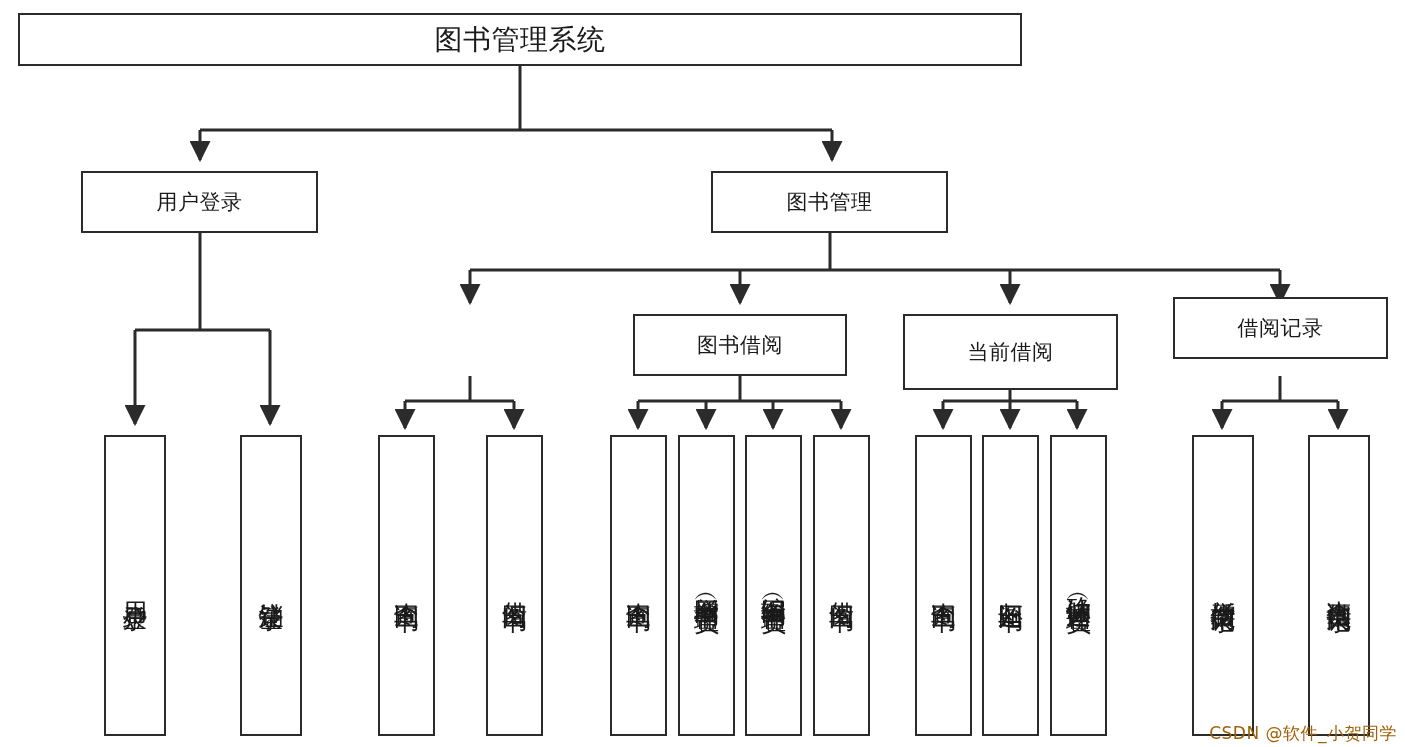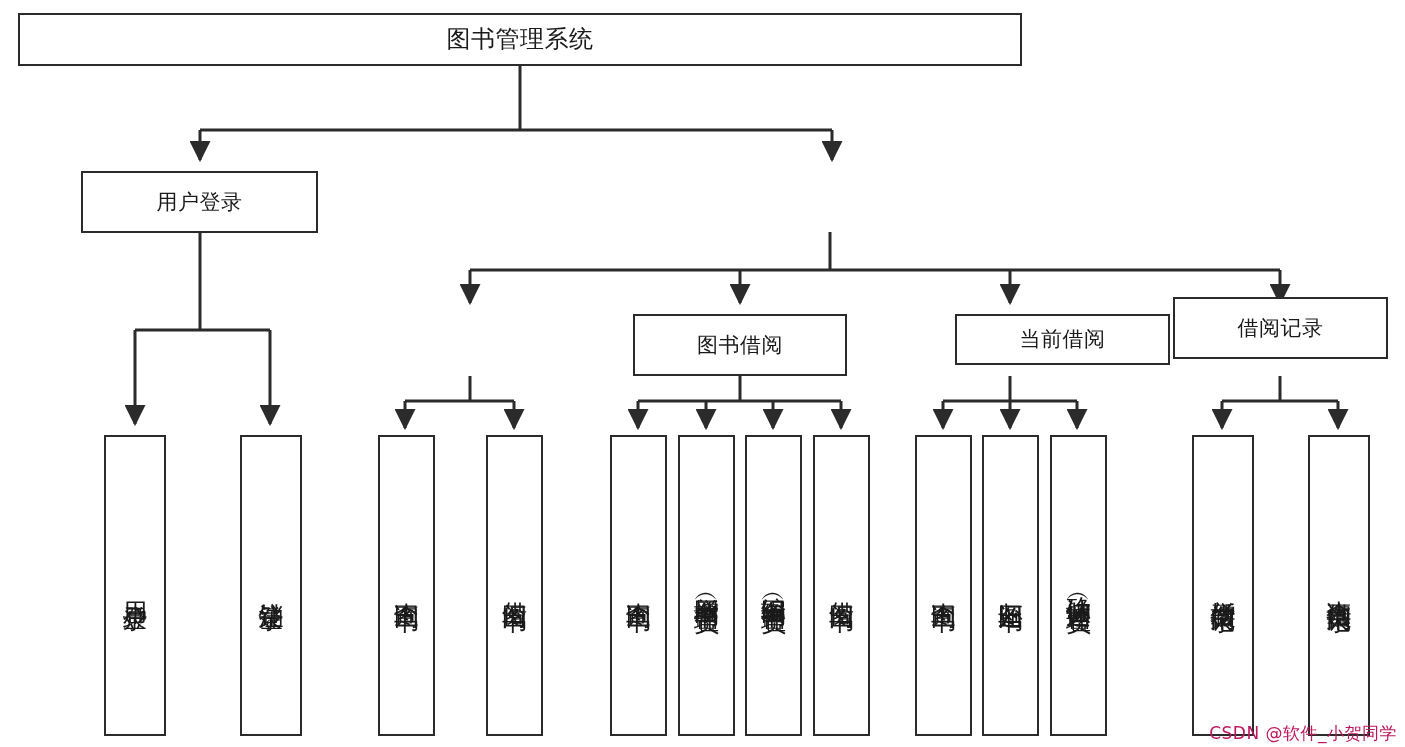--- a/index.html
+++ b/index.html
@@ -22,21 +22,21 @@
   }
   .node .lbl{
     display:block;
     line-height:1.18;
     letter-spacing:0.5px;
     white-space:nowrap;
   }
 
   
   .h-node .lbl{font-size:21px;}
-  .root .lbl{font-size:24px;}
+  .root .lbl{font-size:28px;}
 
   
   .v-node{
     align-items:center;
     justify-content:center;
     padding:4px 0;
   }
   .v-node .lbl{
     writing-mode:vertical-rl;
     text-orientation:upright;
@@ -46,21 +46,21 @@
     letter-spacing:2px;
     white-space:normal;
     max-height:292px;
   }
 
   .watermark{
     position:absolute;
     right:8px;
     bottom:2px;
     font-size:17px;
-    color:#be185d;
+    color:#a16207;
     white-space:nowrap;
     letter-spacing:0.5px;
   }
 </style>
 </head>
 <body>
 
 <div id="stage">
 
   <svg id="wires" viewBox="0 0 1405 747" xmlns="http://www.w3.org/2000/svg">
@@ -113,25 +113,28 @@
     </g>
   </svg>
 
   <div class="node h-node root" style="left:18px;top:13px;width:1004px;height:53px;">
     <span class="lbl">图书管理系统</span>
   </div>
 
   <div class="node h-node" style="left:81px;top:171px;width:237px;height:62px;">
     <span class="lbl">用户登录</span>
   </div>
+  <div class="node h-node" style="left:711px;top:171px;width:237px;height:62px;">
+    <span class="lbl">图书管理</span>
+  </div>
 
   <div class="node h-node" style="left:633px;top:314px;width:214px;height:62px;align-items:center;">
     <span class="lbl">图书借阅</span>
   </div>
-  <div class="node h-node" style="left:955px;top:314px;width:215px;height:51px;">
+  <div class="node h-node" style="left:903px;top:314px;width:215px;height:76px;">
     <span class="lbl">当前借阅</span>
   </div>
   <div class="node h-node" style="left:1173px;top:297px;width:215px;height:62px;">
     <span class="lbl">借阅记录</span>
   </div>
 
   <div class="node v-node" style="left:104px;top:435px;width:62px;height:301px;">
     <span class="lbl">用户登录</span>
   </div>
   <div class="node v-node" style="left:240px;top:435px;width:62px;height:301px;">

